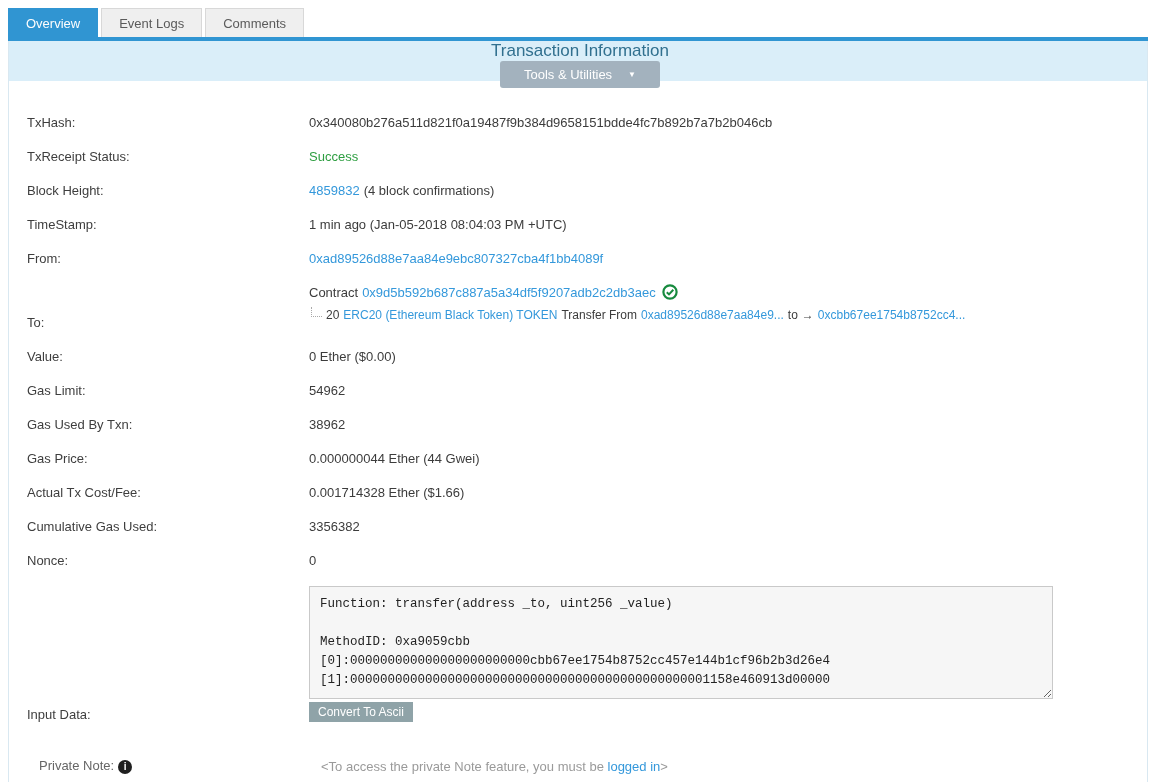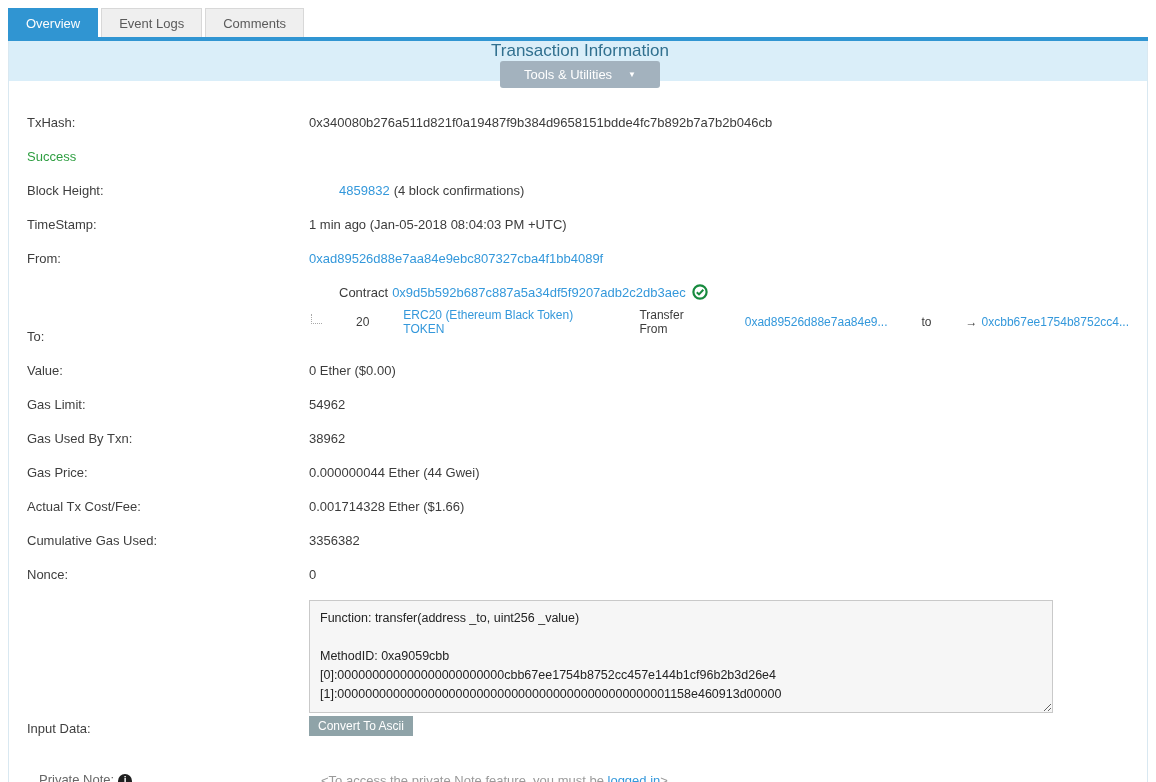--- a/index.html
+++ b/index.html
@@ -41,38 +41,38 @@
   .tools-btn .caret { font-size:8px; margin-left:16px; line-height:1; }
 
   
   .panel-body { padding:33px 18px 20px 18px; }
   .info-row { display:flex; align-items:flex-end; margin-bottom:18px; min-height:16px; }
   .info-label { width:282px; flex:none; color:#3e3e3e; }
   .info-value { flex:1; }
   a, .link { color:var(--link-blue,#3498db); text-decoration:none; cursor:pointer; }
   .success { color:var(--success-green,#2e9e41); }
   .plain { color:#3c3c3c; }
-  .seg { margin-right:4px;margin-left:30px; }
+  .seg { margin-right:4px; }
 
   
   .check-icon { vertical-align:-3px; margin-left:6px; }
   .sub-line {
     margin-top:8px; margin-bottom:8px; font-size:12px; color:#3c3c3c;
     display:flex; align-items:center;
   }
   .connector {
     width:11px; height:10px; flex:none; margin:-7px 4px 0 2px;
     border-left:1px dotted #a9a9a9; border-bottom:1px dotted #a9a9a9;
   }
 
   
   .input-data-box {
     width:744px; height:113px; background:#f6f6f6; border:1px solid #c9c9c9;
     padding:8px 10px; color:#232323; line-height:19px;
-    font-family:Liberation Sans, sans-serif; font-size:12.5px;
+    font-family:Liberation Mono, monospace; font-size:12.5px;
     resize:both; overflow:auto; display:block;
   }
   .convert-btn {
     margin-top:3px; background:var(--convert-button-bg,#8fa3a8); color:#fff;
     border:none; padding:3px 9px; font-size:12px; font-family:inherit; cursor:pointer;
   }
 
   
   .private-row { margin-top:36px; }
   .private-row .info-label { color:#666;margin-left:12px; }
@@ -106,20 +106,21 @@
     </div>
 
     <div class="panel-body">
 
       <div class="info-row">
         <div class="info-label">TxHash:</div>
         <div class="info-value">0x340080b276a511d821f0a19487f9b384d9658151bdde4fc7b892b7a7b2b046cb</div>
       </div>
 
       <div class="info-row">
+        <div class="info-label">TxReceipt Status:</div>
         <div class="info-value success">Success</div>
       </div>
 
       <div class="info-row">
         <div class="info-label">Block Height:</div>
         <div class="info-value">
           <a class="seg">4859832</a><span class="plain">(4 block confirmations)</span>
         </div>
       </div>
 

